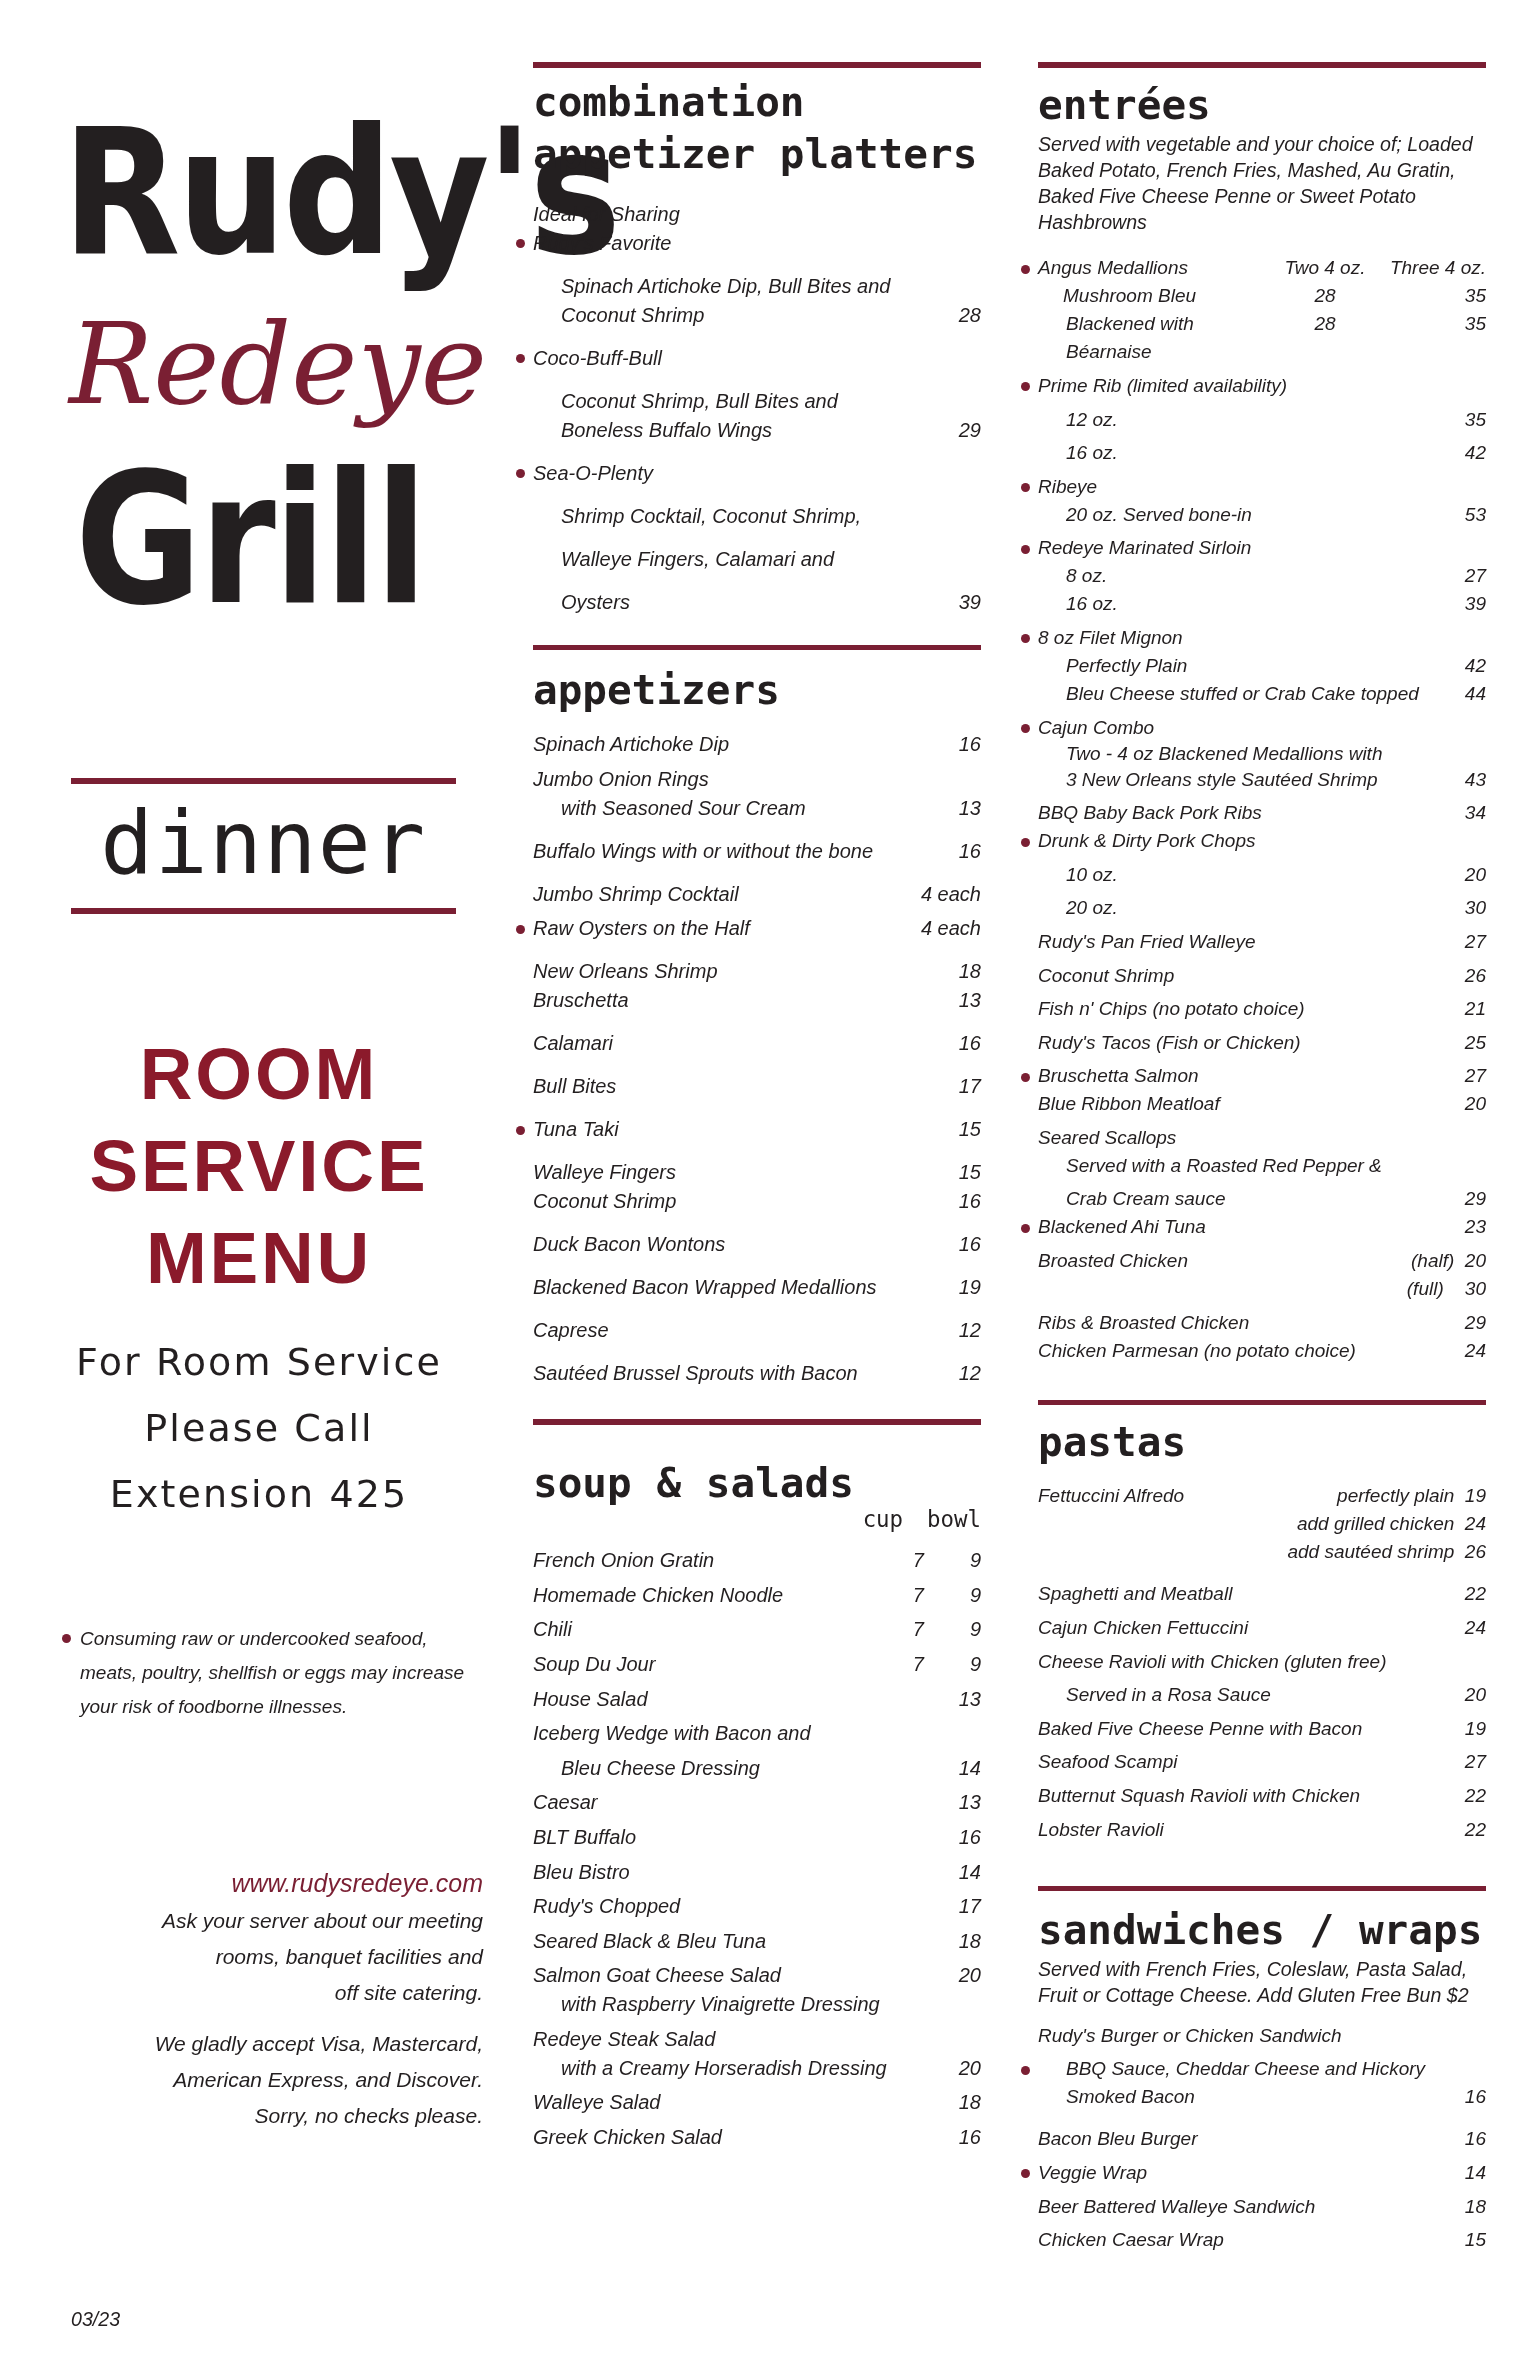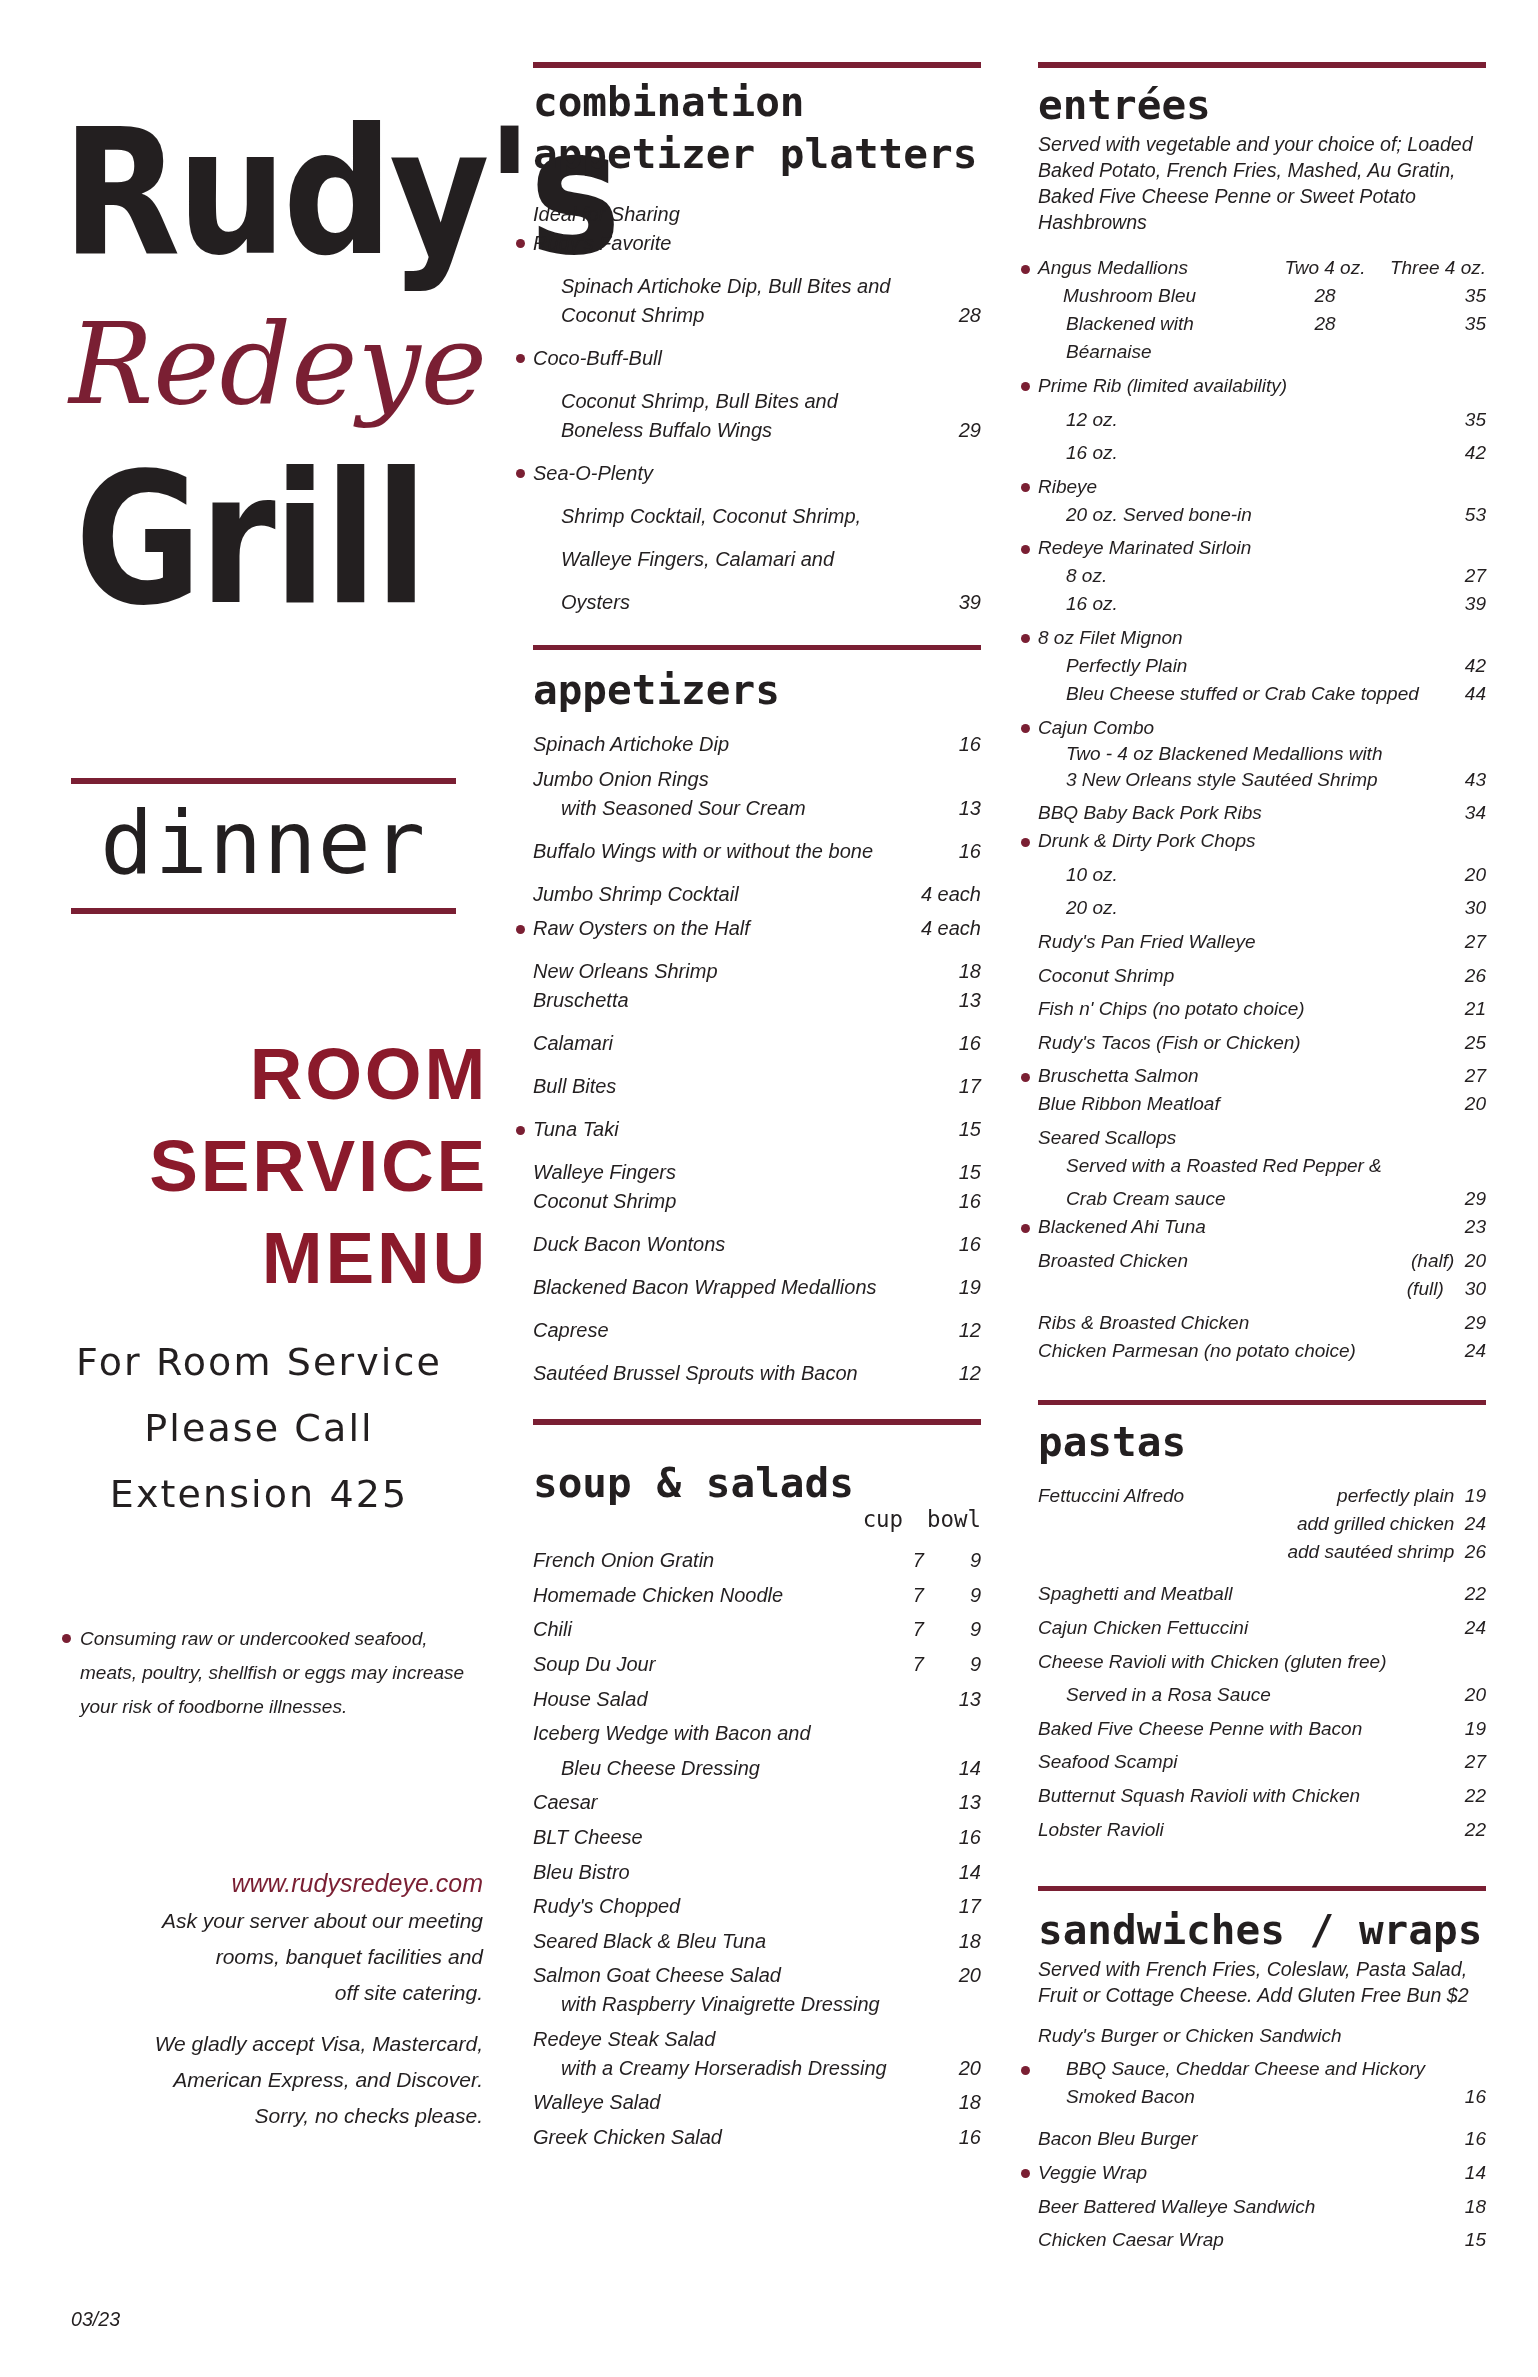--- a/index.html
+++ b/index.html
@@ -14,21 +14,21 @@
   .rule { height: 5.6px; background: #7a1f33; width: 100%; }
 
   .logo { position: absolute; left: 62px; top: 105px; width: 420px; height: 559px; }
   .logo .w1 { position: absolute; left: 0; top: 0; font-family: "DejaVu Sans", sans-serif; font-weight: bold; font-size: 175px; letter-spacing: -4.2px; color: #231f20; line-height: 1; transform: scaleX(0.88); transform-origin: left top; }
   .logo .w2 { position: absolute; left: 7px; top: 203px; font-family: "DejaVu Serif", serif; font-style: italic; font-size: 112px; color: #7a1f33; line-height: 1; }
   .logo .w3 { position: absolute; left: 12.6px; top: 343px; font-family: "DejaVu Sans", sans-serif; font-weight: bold; font-size: 182px; color: #231f20; line-height: 1; letter-spacing: -2.8px; transform: scaleX(0.85); transform-origin: left top; }
 
   .dinner-block { position: absolute; left: 71px; top: 778px; width: 385px; }
   .dinner-word { text-align: center; font-family: "DejaVu Sans Mono", monospace; font-size: 88px; font-weight: normal; line-height: 1; padding: 15.4px 0 21px; letter-spacing: 1.4px; }
 
-  .rsm { position: absolute; left: 54px; top: 1028px; width: 434px; text-align: right; }
+  .rsm { position: absolute; left: 42px; top: 1028px; width: 434px; text-align: center; }
   .rsm .line { font-family: "Liberation Sans", sans-serif; font-weight: bold; color: #8b1a2b; font-size: 73px; line-height: 92px; letter-spacing: 2.8px; }
   .call { position: absolute; left: 42px; top: 1329px; width: 434px; text-align: center; }
   .call div { font-family: "DejaVu Sans", sans-serif; font-size: 38px; line-height: 66px; letter-spacing: 2.1px; color: #231f20; }
 
   .warning { position: absolute; left: 62px; top: 1622px; width: 406px; font-style: italic; font-size: 19px; line-height: 34px; padding-left: 18px; }
   .bullet { display: inline-block; width: 9px; height: 9px; border-radius: 50%; background: #7a1f33; }
   .warning .bullet { position: absolute; left: 0; top: 12px; }
 
   .info { position: absolute; left: 42px; top: 1864px; width: 441px; text-align: right; font-style: italic; font-size: 21px; line-height: 36px; }
   .info .url { color: #7a1f33; font-size: 25px; line-height: 39px; }
@@ -272,21 +272,21 @@
       </div>
     <div class="item ind sp-s">
         <span class="name">Bleu Cheese Dressing</span>
         <span class="price">14</span>
       </div>
     <div class="item sp-s">
         <span class="name">Caesar</span>
         <span class="price">13</span>
       </div>
     <div class="item sp-s">
-        <span class="name">BLT Cheese</span>
+        <span class="name">BLT Buffalo</span>
         <span class="price">16</span>
       </div>
     <div class="item sp-s">
         <span class="name">Bleu Bistro</span>
         <span class="price">14</span>
       </div>
     <div class="item sp-s">
         <span class="name">Rudy's Chopped</span>
         <span class="price">17</span>
       </div>

